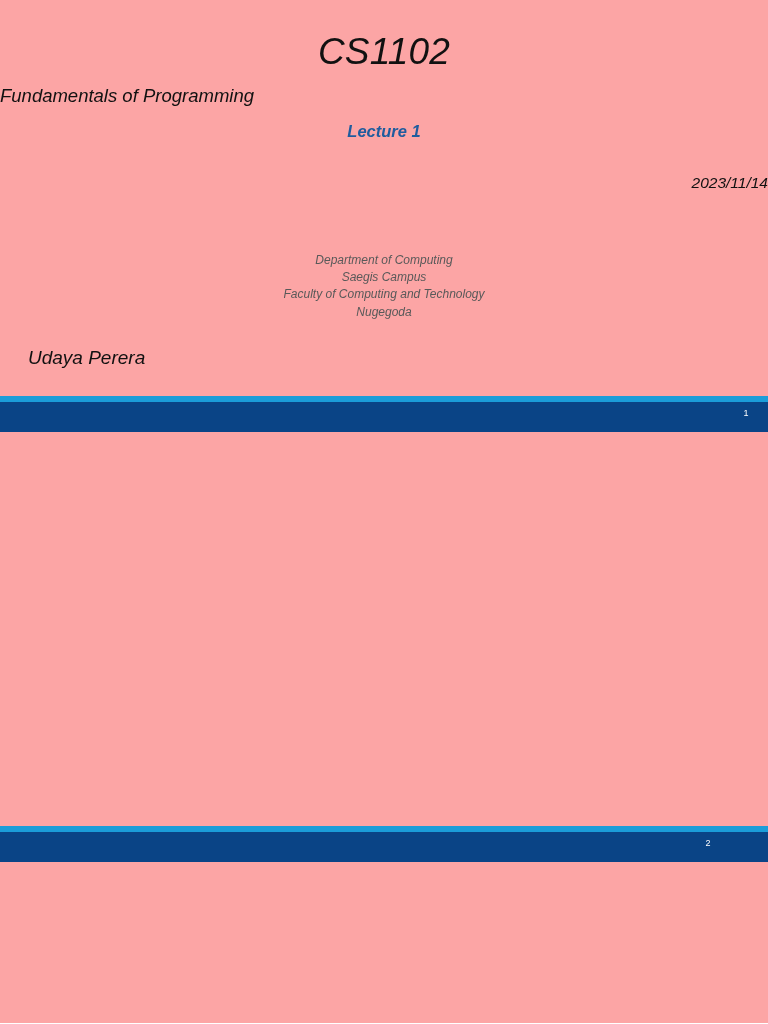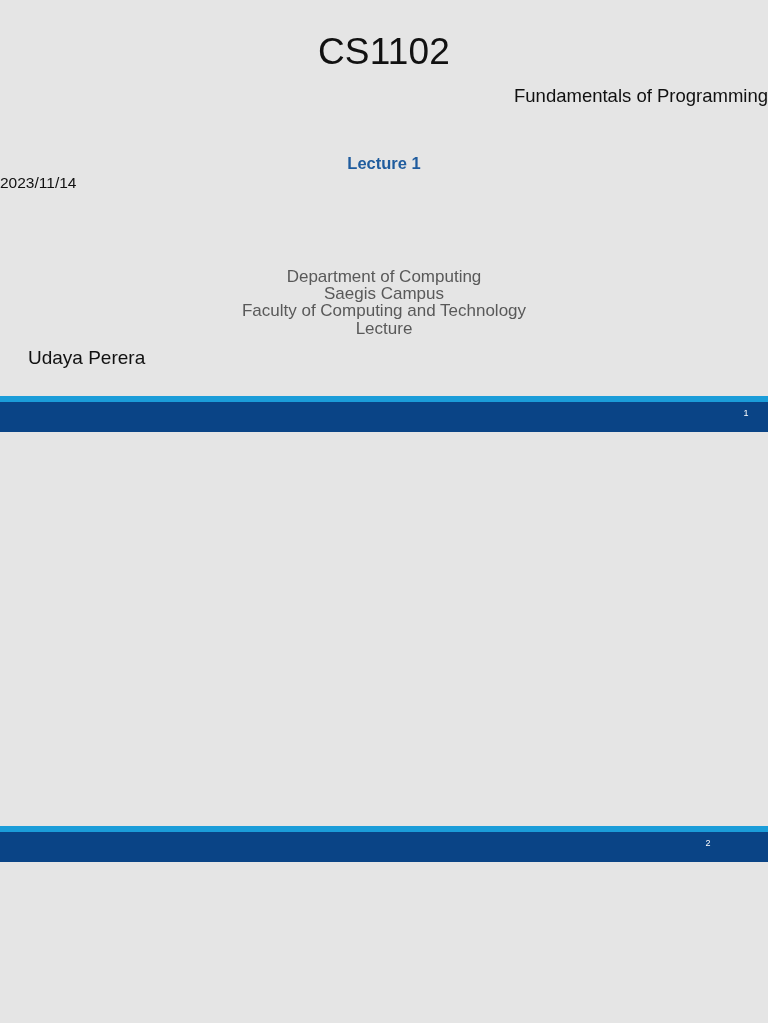--- a/index.html
+++ b/index.html
@@ -18,22 +18,23 @@
   .deck {
     position: relative;
     width: 768px;
     height: 1024px;
   }
 
   
   .slide {
     position: relative;
     width: 768px;
-    background: #e5e5e5;
+    background: #fca5a5;
     box-sizing: border-box;
+    font-style: italic;
   }
 
   
   .slide-title {
     height: 396px;
   }
   .course-code {
     position: absolute;
     left: 0;
     right: 0;
@@ -43,60 +44,58 @@
     line-height: 44px;
     font-weight: 400;
     letter-spacing: 0.2px;
     color: #111111;
   }
   .course-name {
     position: absolute;
     left: 0;
     right: 0;
     top: 84px;
-    text-align: right;
+    text-align: left;
     font-size: 18.5px;
     line-height: 24px;
     font-weight: 400;
     color: #111111;
   }
   .lecture-no {
     position: absolute;
     left: 0;
     right: 0;
     top: 120px;
     text-align: center;
     font-size: 16.5px;
     line-height: 22px;
     font-weight: 700;
     color: #1F5C9E;
-    margin-top: 32px;
   }
   .lecture-date {
     position: absolute;
     left: 0;
     right: 0;
     top: 172px;
-    text-align: left;
+    text-align: right;
     font-size: 15.5px;
     line-height: 22px;
     font-weight: 400;
     color: #111111;
   }
   .dept-block {
     position: absolute;
     left: 0;
     right: 0;
     top: 252px;
     text-align: center;
-    font-size: 17px;
+    font-size: 12px;
     line-height: 17.2px;
     font-weight: 400;
     color: #595959;
-    margin-top: 16px;
   }
   .dept-block div { white-space: nowrap; }
   .presenter {
     position: absolute;
     left: 28px;
     top: 346px;
     font-size: 19px;
     line-height: 24px;
     font-weight: 400;
     color: #111111;
@@ -185,21 +184,21 @@
     <div class="course-name">Fundamentals of Programming</div>
 
     <div class="lecture-no">Lecture 1</div>
 
     <div class="lecture-date">2023/11/14</div>
 
     <div class="dept-block">
       <div>Department of Computing</div>
       <div>Saegis Campus</div>
       <div>Faculty of Computing and Technology</div>
-      <div>Lecture</div>
+      <div>Nugegoda</div>
     </div>
 
     <div class="presenter">Udaya Perera</div>
 
   </section>
 
   <div class="footer">
     <div class="strip"></div>
     <div class="band"></div>
     <div class="slide-num pos-right">1</div>

